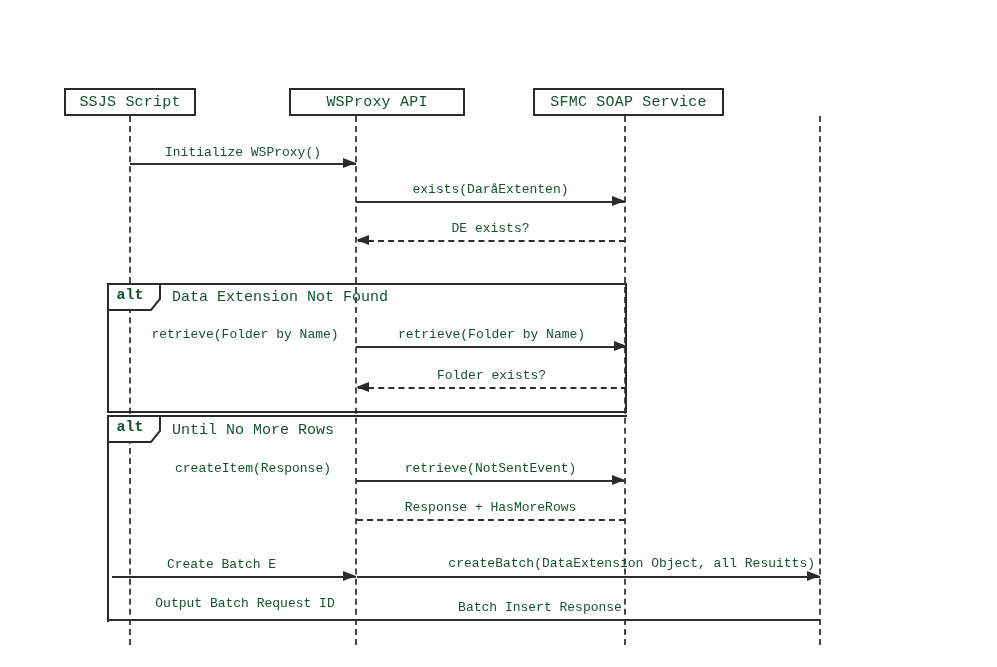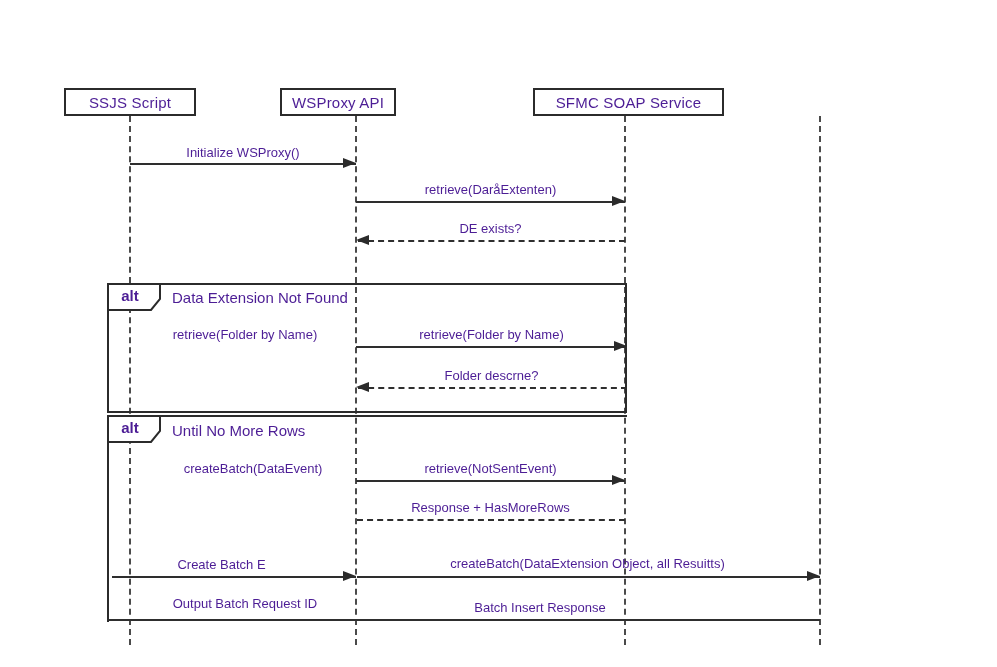--- a/index.html
+++ b/index.html
@@ -1,18 +1,18 @@
 <!DOCTYPE html>
 <html><head>
 <meta charset="utf-8">
 <style>
   html,body{margin:0;padding:0;background:#ffffff;}
   #canvas{
     position:relative;width:997px;height:667px;background:#ffffff;
-    font-family:Liberation Sans, sans-serif;color:#4c1d95;overflow:hidden;
+    font-family:Liberation Mono, monospace;color:#14532d;overflow:hidden;
   }
   .pbox{
     position:absolute;box-sizing:border-box;height:28px;
     border:2px solid #2b2b2b;background:#fff;
     display:flex;align-items:center;justify-content:center;
     font-size:15px;letter-spacing:.2px;white-space:nowrap;
   }
   .lifeline{position:absolute;width:0;border-left:2px dashed #4a4a4a;top:116px;height:529px;}
   .lbl{position:absolute;font-size:13px;text-align:center;white-space:nowrap;line-height:18px;}
   .line{position:absolute;height:0;border-top:2px solid #2e2e2e;}
@@ -32,32 +32,32 @@
 <div id="canvas">
 
   <div class="lifeline" style="left:129px;"></div>
   <div class="lifeline" style="left:355px;"></div>
   <div class="lifeline" style="left:624px;"></div>
   <div class="lifeline" style="left:819px;"></div>
 
   <div class="pbox" style="left:64px;top:88px;width:132px;">
     <span>SSJS Script</span>
   </div>
-  <div class="pbox" style="left:280px;top:88px;width:116px;">
+  <div class="pbox" style="left:289px;top:88px;width:176px;">
     <span>WSProxy API</span>
   </div>
   <div class="pbox" style="left:533px;top:88px;width:191px;">
     <span>SFMC SOAP Service</span>
   </div>
 
   <div class="lbl" style="left:130px;top:144px;width:226px;">Initialize WSProxy()</div>
   <div class="line" style="left:130px;top:163px;width:226px;"></div>
   <div class="arr-r" style="left:343px;top:158px;"></div>
 
-  <div class="lbl" style="left:356px;top:181px;width:269px;">retrieve(DaråExtenten)</div>
+  <div class="lbl" style="left:356px;top:181px;width:269px;">exists(DaråExtenten)</div>
   <div class="line" style="left:356px;top:201px;width:269px;"></div>
   <div class="arr-r" style="left:612px;top:196px;"></div>
 
   <div class="lbl" style="left:356px;top:220px;width:269px;">DE exists?</div>
   <div class="dline" style="left:358px;top:240px;width:267px;"></div>
   <div class="arr-l" style="left:356px;top:235px;"></div>
 
   <div class="frag1"></div>
   <div class="tab" style="left:107px;top:283px;">
     <svg width="54" height="28" viewBox="0 0 54 28">
@@ -66,47 +66,47 @@
     <span>alt</span>
   </div>
   <div class="cond" style="left:172px;top:289px;">Data Extension Not Found</div>
 
   <div class="lbl" style="left:135px;top:326px;width:220px;">retrieve(Folder by Name)</div>
 
   <div class="lbl" style="left:356px;top:326px;width:271px;">retrieve(Folder by Name)</div>
   <div class="line" style="left:356px;top:346px;width:271px;"></div>
   <div class="arr-r" style="left:614px;top:341px;"></div>
 
-  <div class="lbl" style="left:356px;top:367px;width:271px;">Folder descrne?</div>
+  <div class="lbl" style="left:356px;top:367px;width:271px;">Folder exists?</div>
   <div class="dline" style="left:358px;top:387px;width:269px;"></div>
   <div class="arr-l" style="left:356px;top:382px;"></div>
 
   <div class="frag2"></div>
   <div class="tab" style="left:107px;top:415px;">
     <svg width="54" height="28" viewBox="0 0 54 28">
       <polygon points="1,1 53,1 53,16 44,27 1,27" fill="#ffffff" stroke="#2b2b2b" stroke-width="2"></polygon>
     </svg>
     <span>alt</span>
   </div>
   <div class="cond" style="left:172px;top:422px;">Until No More Rows</div>
 
-  <div class="lbl" style="left:150px;top:460px;width:206px;">createBatch(DataEvent)</div>
+  <div class="lbl" style="left:150px;top:460px;width:206px;">createItem(Response)</div>
 
   <div class="lbl" style="left:356px;top:460px;width:269px;">retrieve(NotSentEvent)</div>
   <div class="line" style="left:356px;top:480px;width:269px;"></div>
   <div class="arr-r" style="left:612px;top:475px;"></div>
 
   <div class="lbl" style="left:356px;top:499px;width:269px;">Response + HasMoreRows</div>
   <div class="dline" style="left:357px;top:519px;width:268px;"></div>
 
   <div class="lbl" style="left:114px;top:556px;width:215px;">Create Batch E</div>
   <div class="line" style="left:112px;top:576px;width:244px;"></div>
   <div class="arr-r" style="left:343px;top:571px;"></div>
 
-  <div class="lbl" style="left:360px;top:555px;width:455px;">createBatch(DataExtension Object, all Resuitts)</div>
+  <div class="lbl" style="left:360px;top:555px;width:455px;text-align:right;">createBatch(DataExtension Object, all Resuitts)</div>
   <div class="line" style="left:357px;top:576px;width:463px;"></div>
   <div class="arr-r" style="left:807px;top:571px;"></div>
 
   <div class="lbl" style="left:395px;top:599px;width:290px;">Batch Insert Response</div>
   <div class="lbl" style="left:125px;top:595px;width:240px;">Output Batch Request ID</div>
   <div class="line" style="left:107px;top:619px;width:713px;"></div>
 
 </div>
 
 </body></html>

